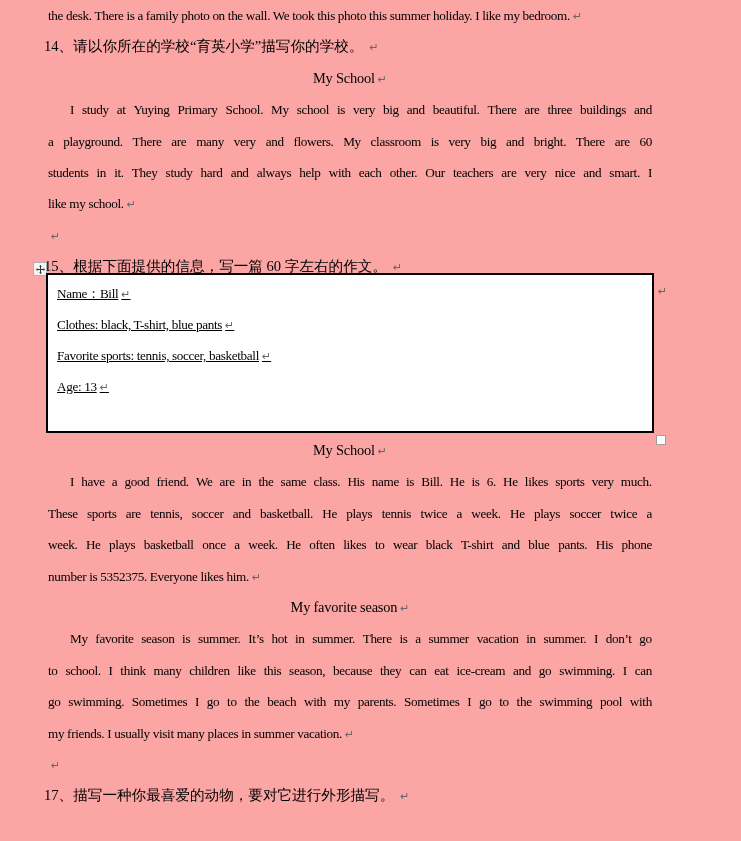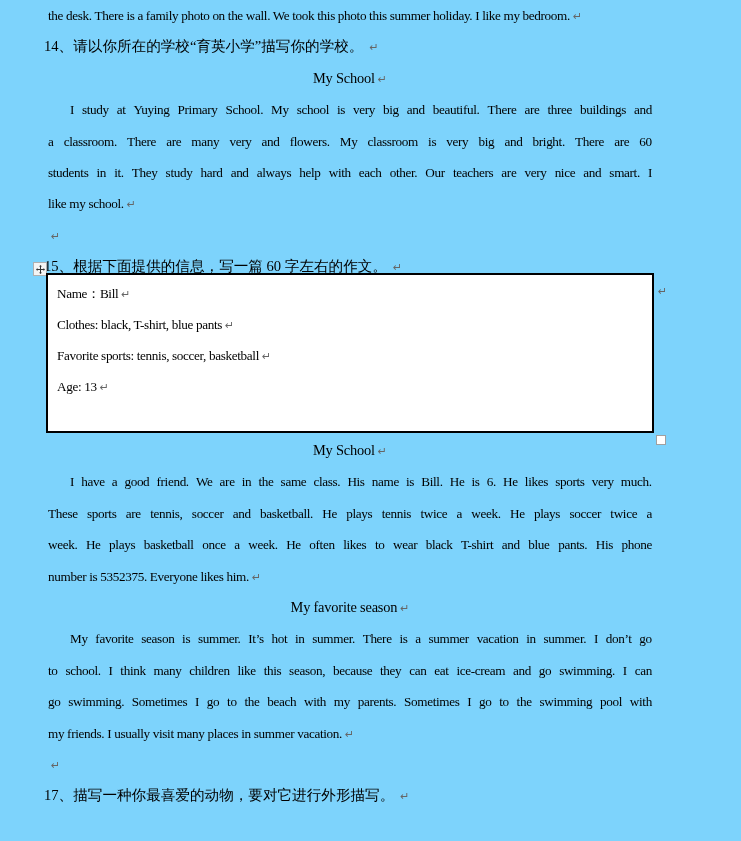--- a/index.html
+++ b/index.html
@@ -1,31 +1,31 @@
 <!DOCTYPE html>
 <html><head>
 <meta charset="utf-8">
 <style>
   html,body{margin:0;padding:0;background:#fff;}
-  .page{position:relative;width:741px;height:841px;background:#7dd3fc;overflow:hidden;
+  .page{position:relative;width:741px;height:841px;background:#fca5a5;overflow:hidden;
         font-family:"Liberation Serif","DejaVu Serif",serif;color:#000;}
   .sec{position:absolute;left:48px;width:604px;}
   #sec-top{top:0;}
   #sec-bottom{top:435px;}
   .line{height:31.4px;line-height:31.4px;font-size:13.2px;letter-spacing:-0.35px;white-space:nowrap;}
   .cn{font-size:14.6px;letter-spacing:0;margin-left:-4px;}
   .title{text-align:center;font-weight:normal;font-size:14.4px;letter-spacing:-0.2px;}
   .just{display:flex;justify-content:space-between;}
   .ind{padding-left:22px;}
   .empty{}
   .mark{font-family:"DejaVu Sans",sans-serif;color:#666;font-size:11px;margin-left:3px;letter-spacing:0;}
   .mcn{margin-left:6px;}
   .ibox{position:absolute;left:46px;top:273px;width:608px;height:160px;border:2px solid #000;box-sizing:border-box;background:#fff;}
   .ibox-in{padding:3px 0 0 9px;}
-  .ibox-in .line{height:31px;line-height:31px;}
+  .ibox-in .line{height:31px;line-height:31px;text-decoration:underline;}
   .outmark{position:absolute;left:658px;top:276px;height:31px;line-height:31px;font-family:"DejaVu Sans",sans-serif;color:#666;font-size:11px;}
   .resize-handle{position:absolute;left:656px;top:435px;width:8px;height:8px;border:1px solid #a0a0a0;background:#fff;}
   .move-handle{position:absolute;left:33px;top:262px;width:12px;height:12px;border:1px solid #b0b0b0;background:#f4f4f4;
                display:flex;align-items:center;justify-content:center;}
 </style>
 </head>
 <body>
 
 <div class="page">
 
@@ -48,21 +48,21 @@
         <span>and</span>
         <span>beautiful.</span>
         <span>There</span>
         <span>are</span>
         <span>three</span>
         <span>buildings</span>
         <span>and</span>
       </div>
       <div class="line en just">
         <span>a</span>
-        <span>classroom.</span>
+        <span>playground.</span>
         <span>There</span>
         <span>are</span>
         <span>many</span>
         <span>very</span>
         <span>and</span>
         <span>flowers.</span>
         <span>My</span>
         <span>classroom</span>
         <span>is</span>
         <span>very</span>

